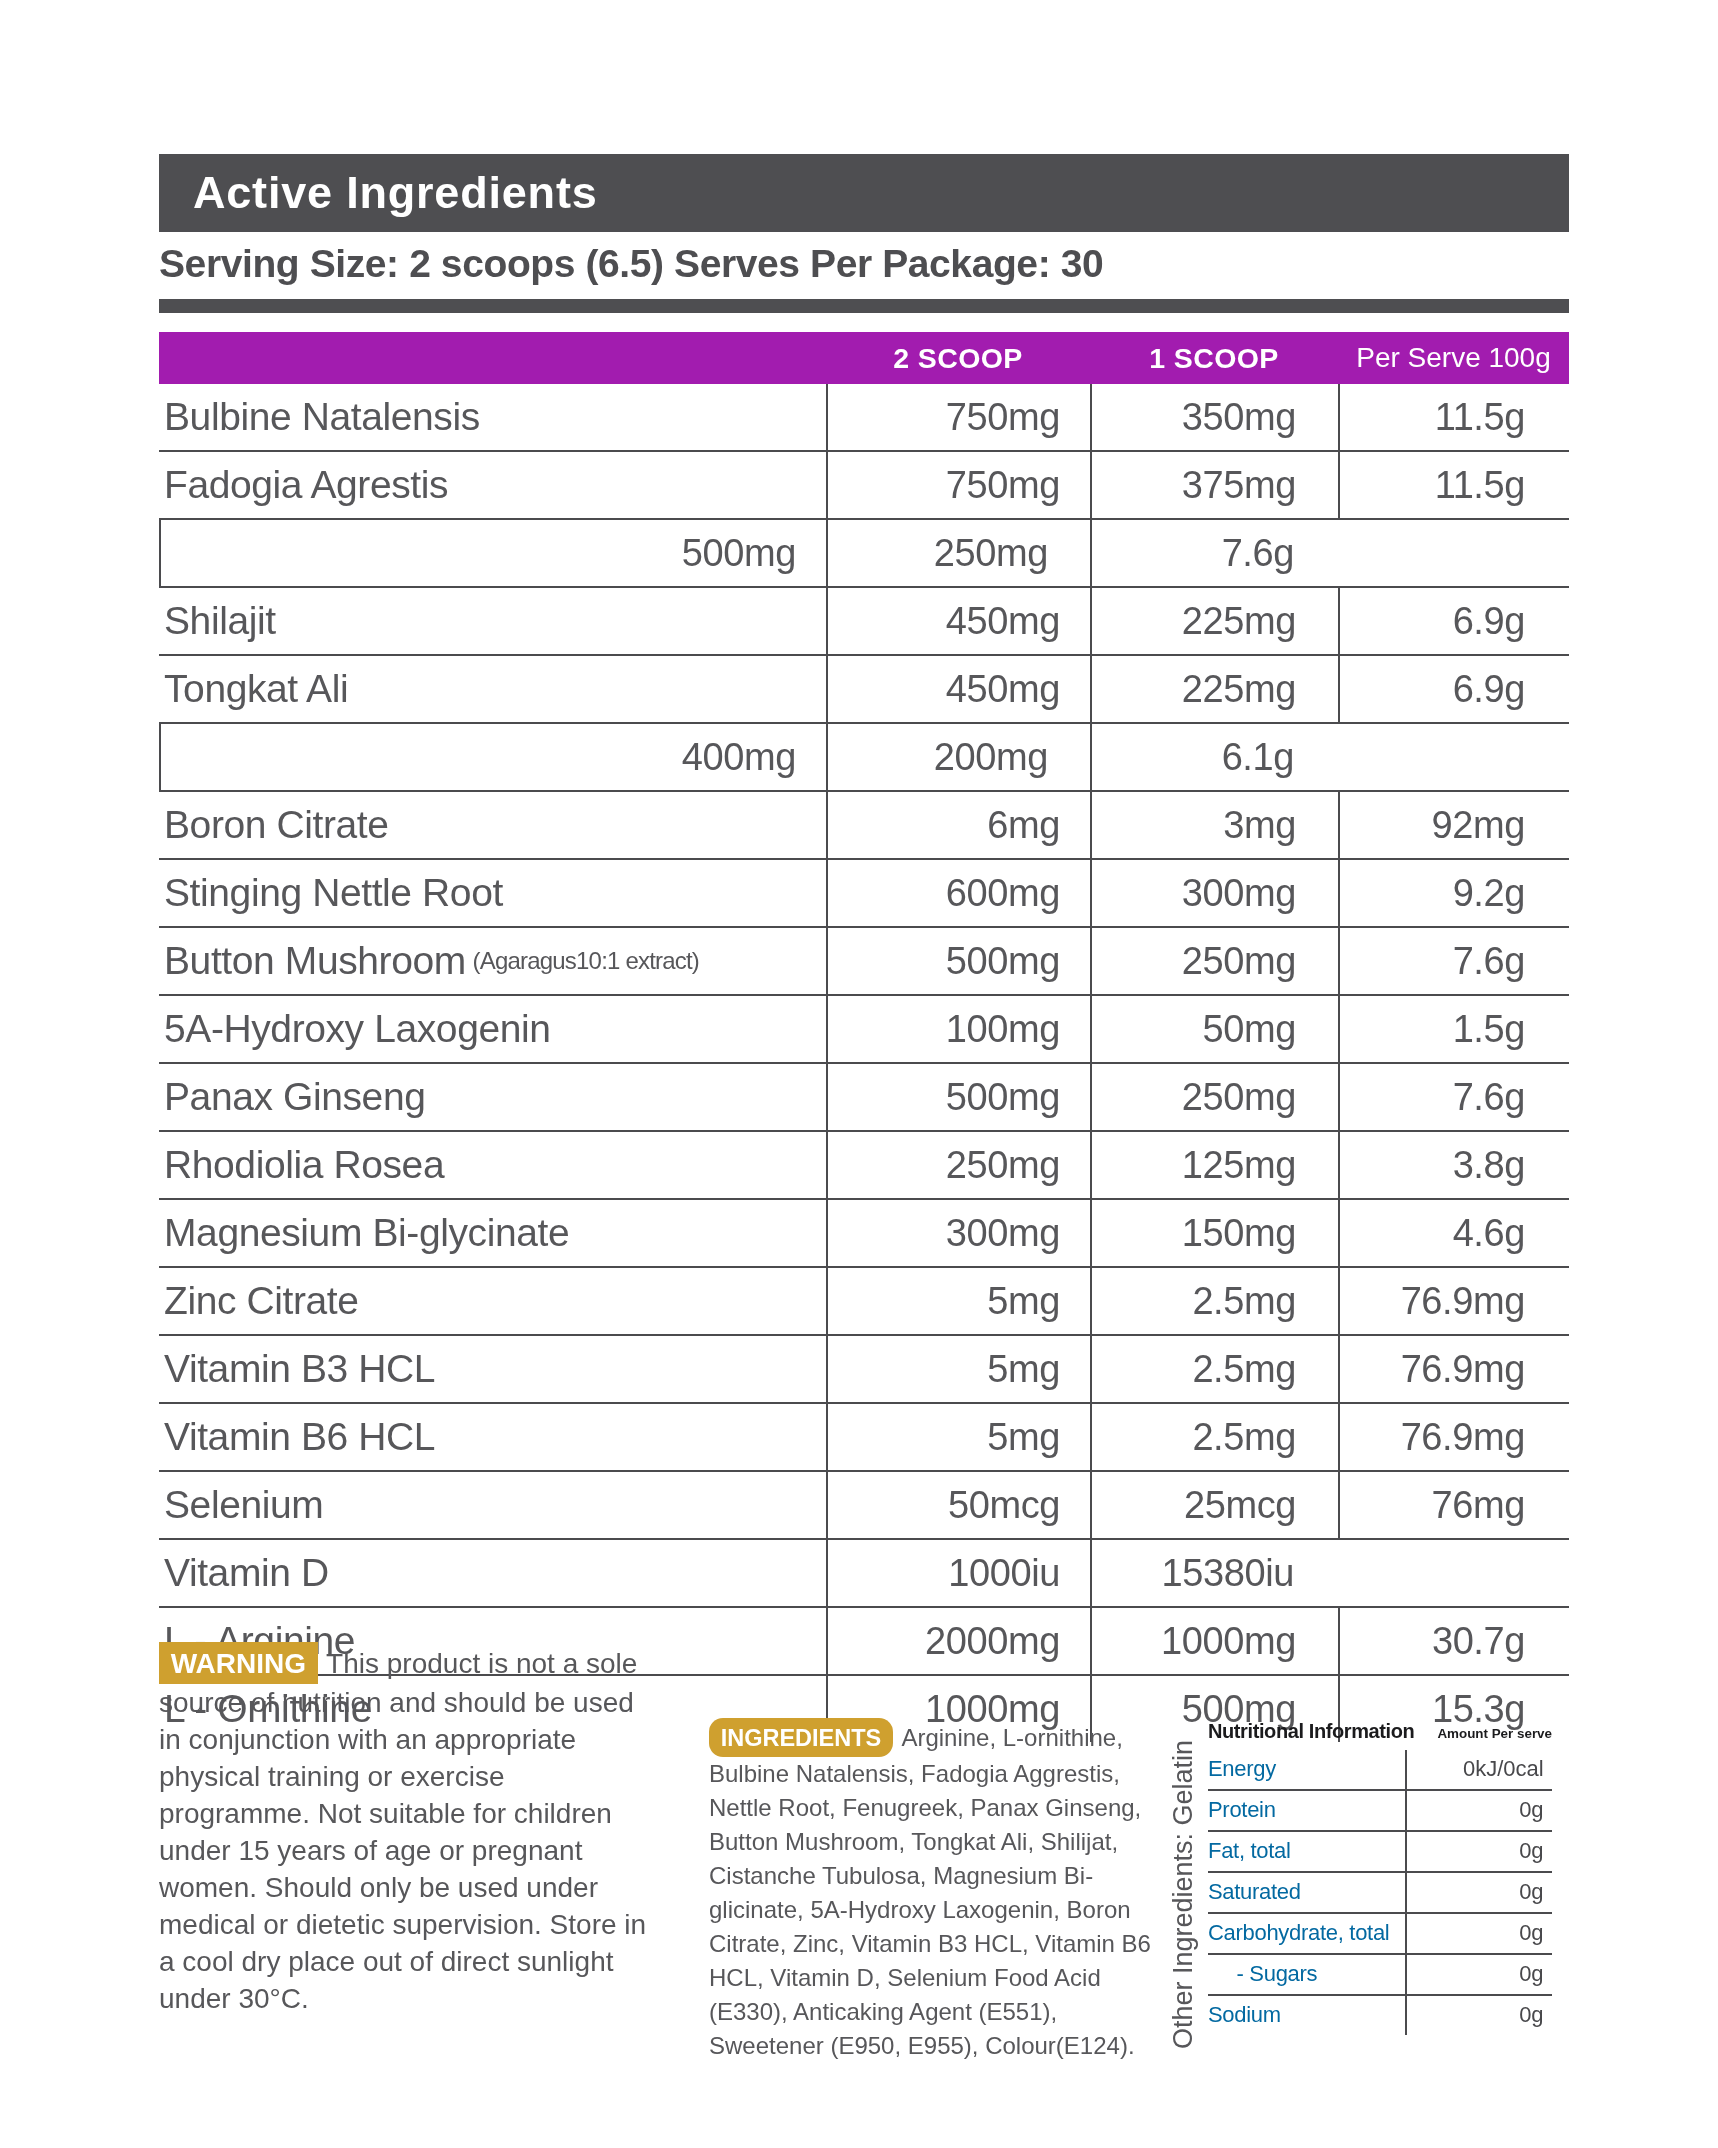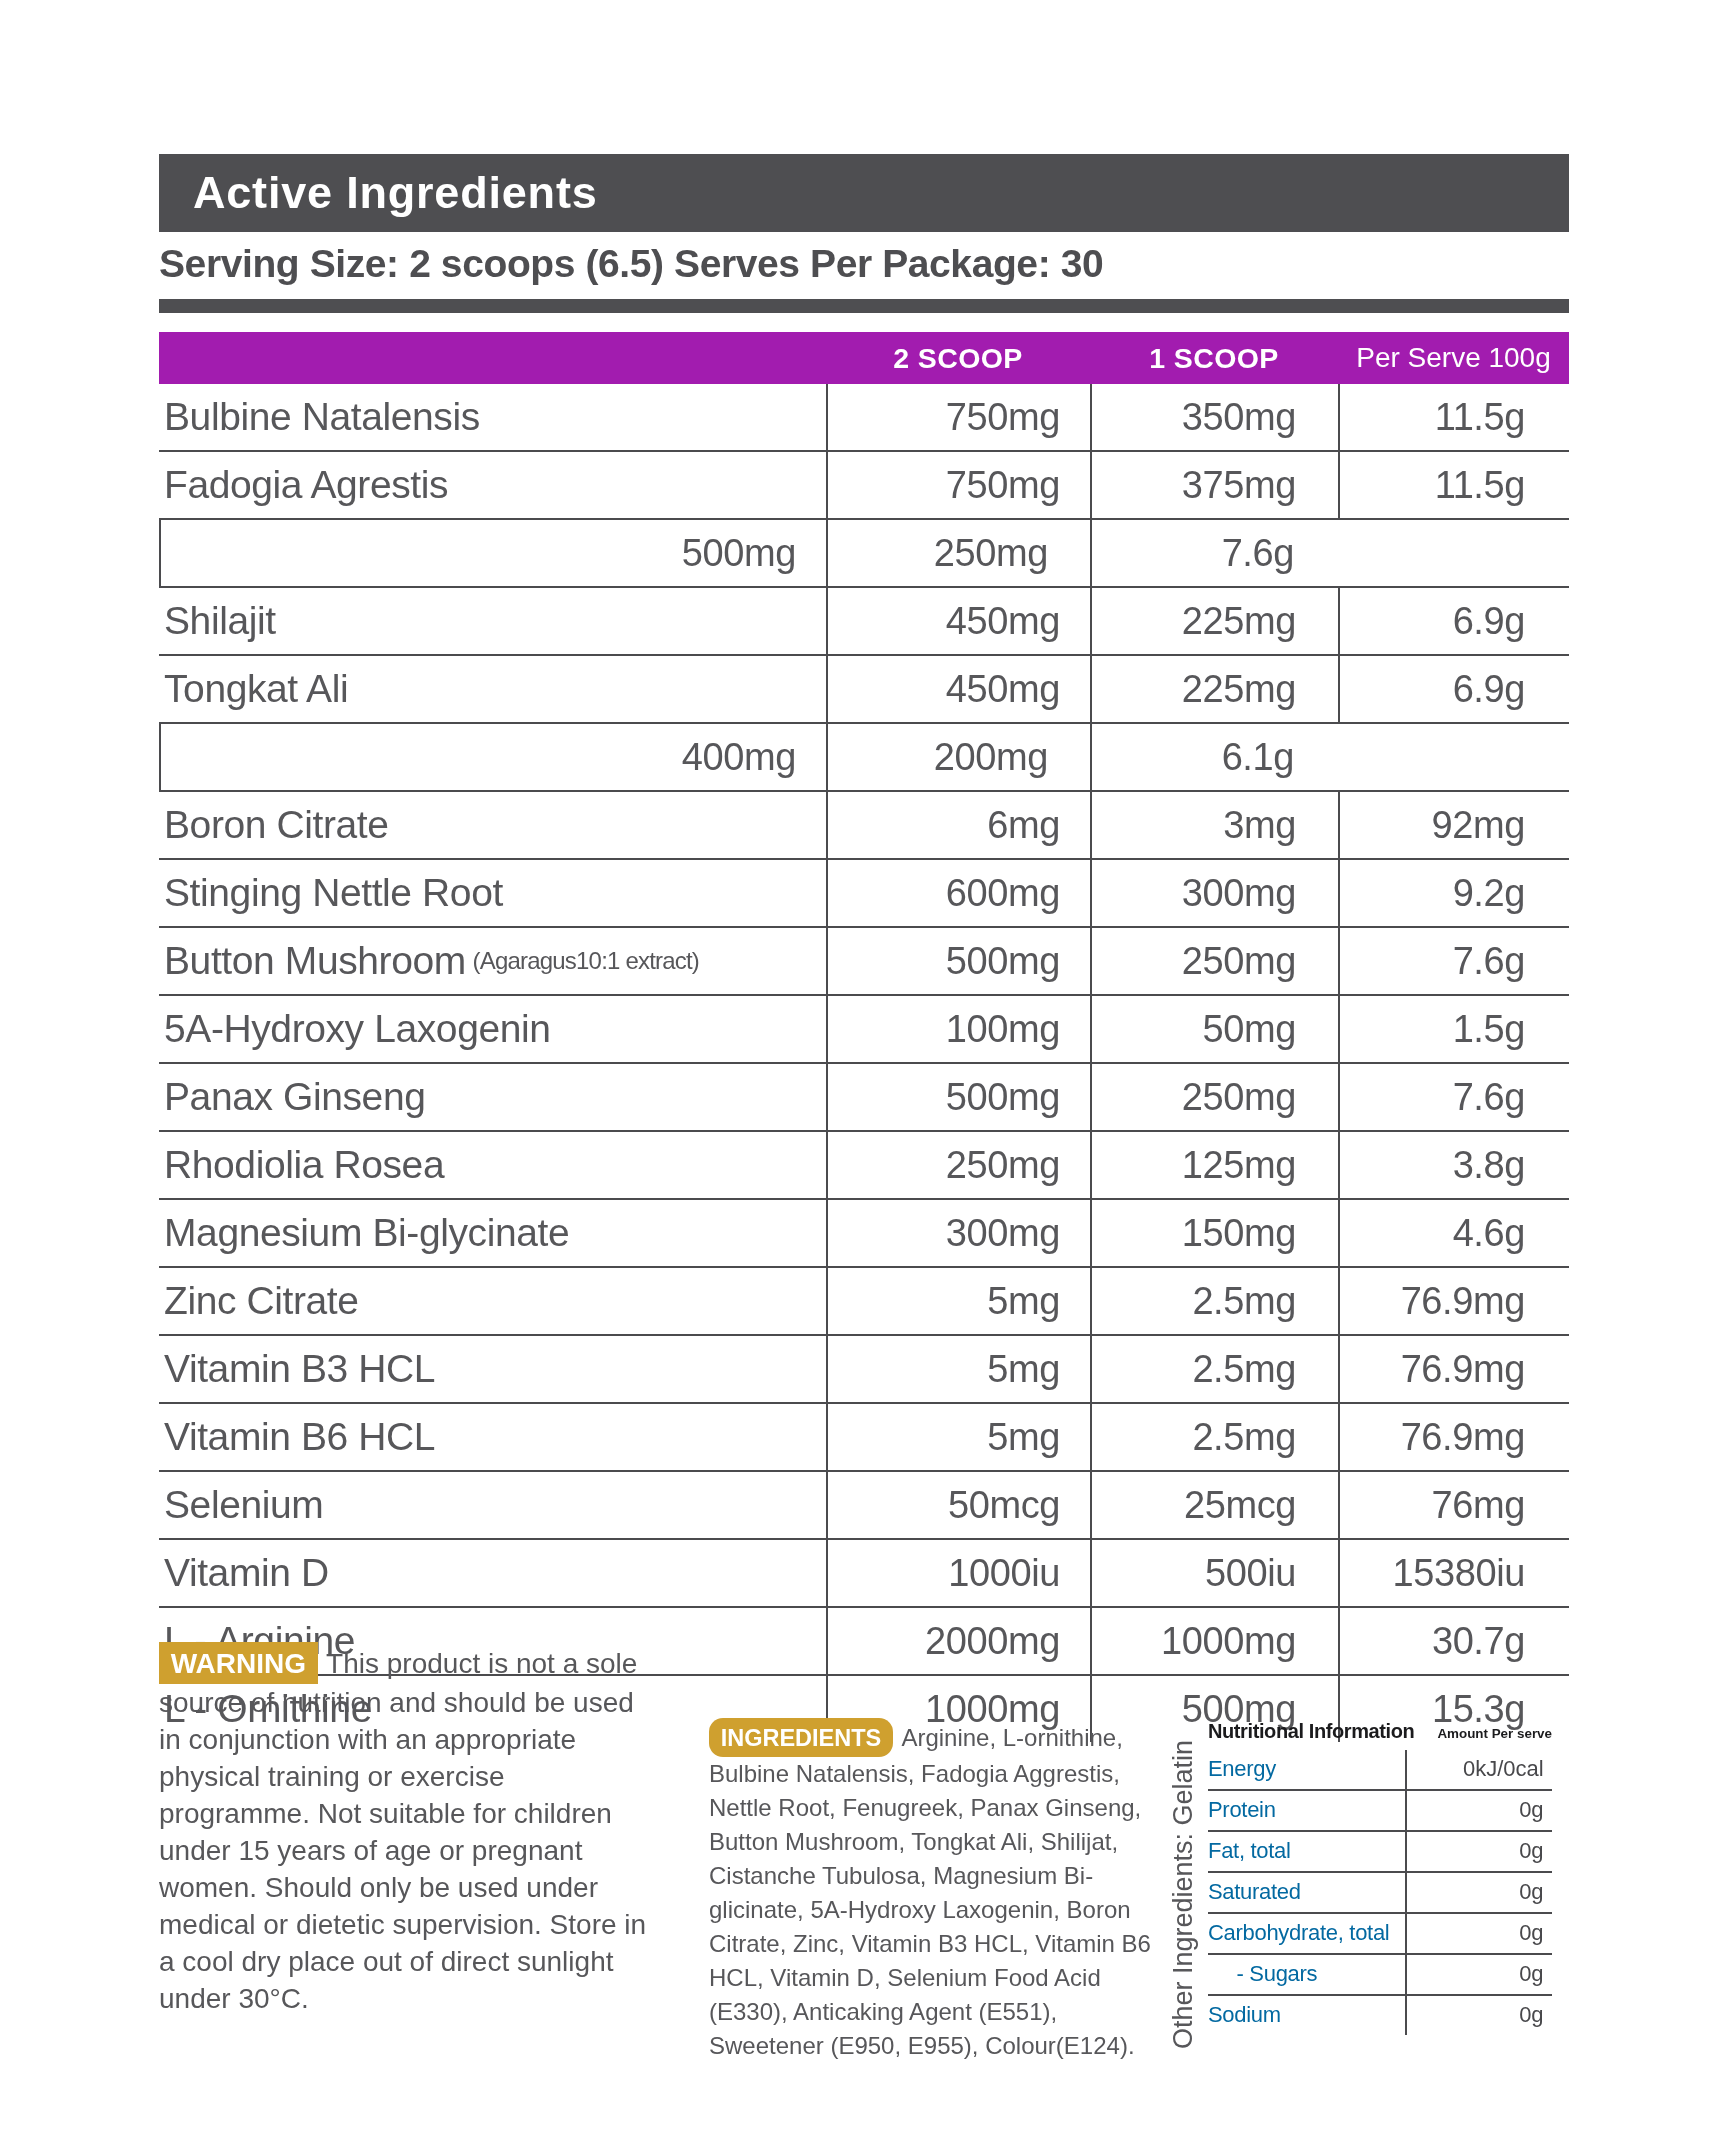--- a/index.html
+++ b/index.html
@@ -238,21 +238,20 @@
       <div class="cell val v1">25mcg</div>
       <div class="cell val v100">76mg</div>
     </div>
 
     <div class="trow grid-cols">
       <div class="cell name">
         <span class="nm">Vitamin D</span>
         <span class="note"></span>
       </div>
       <div class="cell val v2">1000iu</div>
-      <div class="cell val v1">500iu</div>
       <div class="cell val v100">15380iu</div>
     </div>
 
     <div class="trow grid-cols">
       <div class="cell name">
         <span class="nm">L - Arginine</span>
         <span class="note"></span>
       </div>
       <div class="cell val v2">2000mg</div>
       <div class="cell val v1">1000mg</div>

